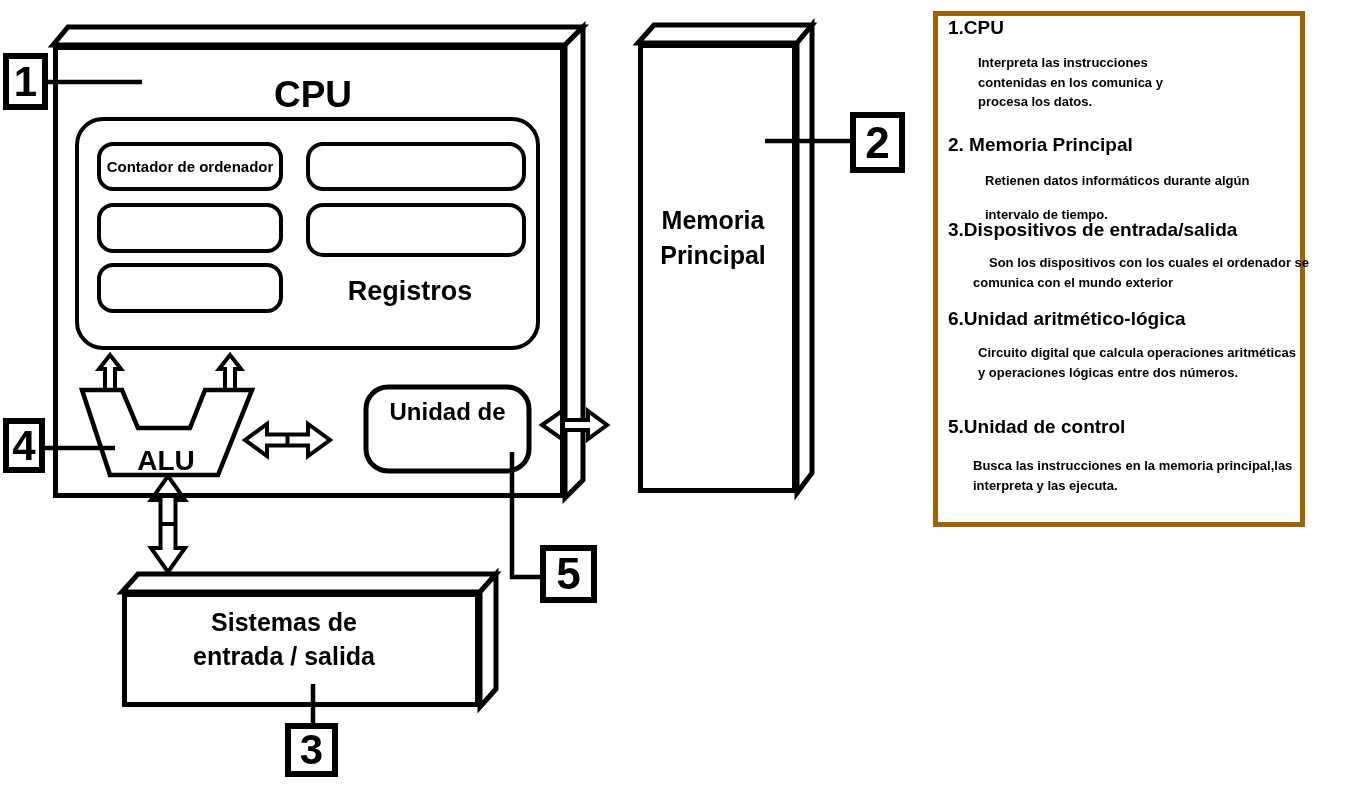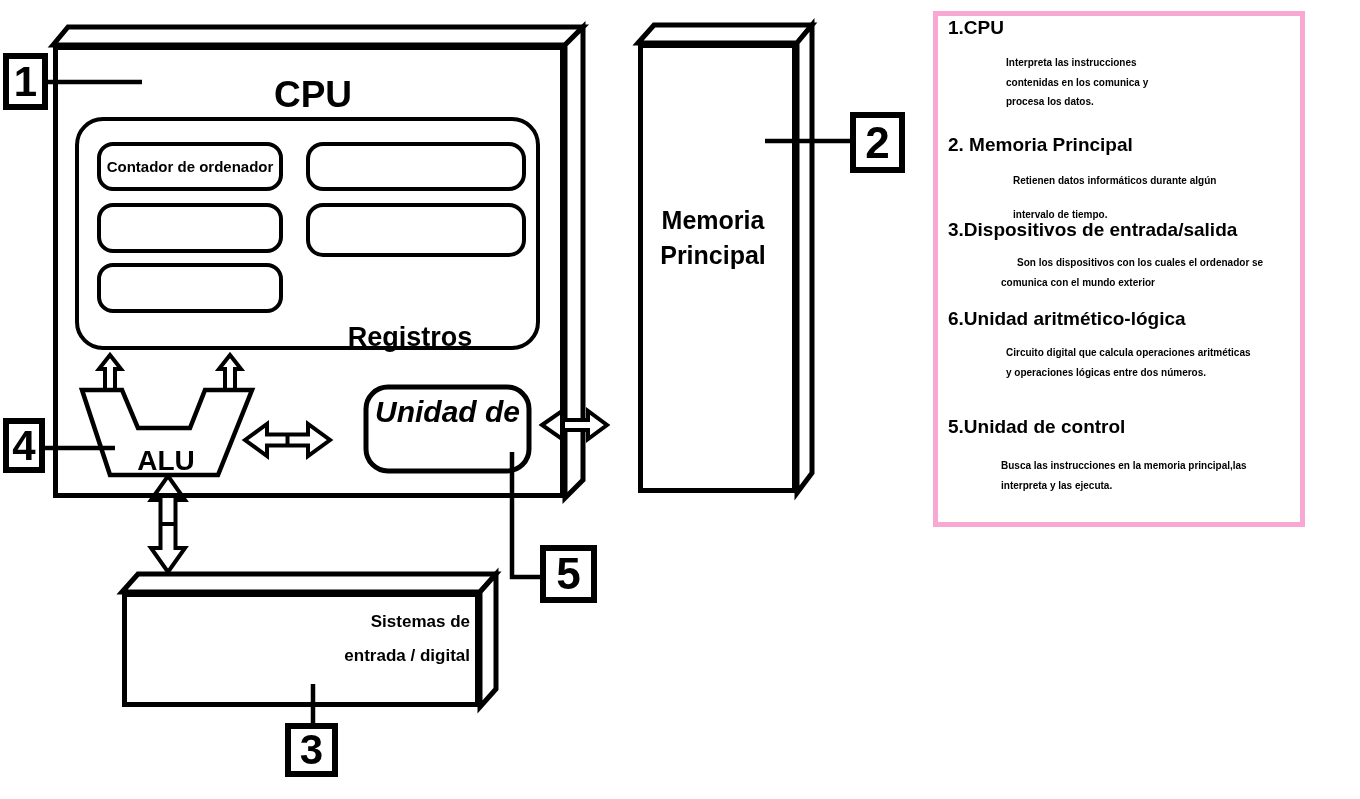--- a/index.html
+++ b/index.html
@@ -14,40 +14,40 @@
   .inner{fill:none;stroke:#000;stroke-width:4;}
   .ucbox{fill:none;stroke:#000;stroke-width:5;}
   .alu{fill:#ffffff;stroke:#000;stroke-width:4.5;stroke-linejoin:miter;}
   .arrow{fill:#ffffff;stroke:#000;stroke-width:4;stroke-linejoin:miter;}
   .tick{stroke:#000;stroke-width:4;fill:none;}
   .leader{stroke:#000;stroke-width:4.5;fill:none;}
   .txt{position:absolute;white-space:nowrap;}
   .center{text-align:center;}
   .cpu-title{left:213px;top:74px;width:200px;font-size:37px;}
   .contador{left:99px;top:144px;width:182px;height:45px;display:flex;align-items:center;justify-content:center;font-size:15px;}
-  .registros{left:310px;top:276px;width:200px;font-size:27px;margin-top:46px;}
+  .registros{left:310px;top:276px;width:200px;font-size:27px;}
   .alu-label{left:116px;top:445px;width:100px;font-size:28px;}
-  .uc-label{left:366px;top:396px;width:163px;font-size:30px;line-height:32px;font-style:italic;}
+  .uc-label{left:366px;top:396px;width:163px;font-size:24px;line-height:32px;}
   .mem-label{left:633px;top:203px;width:160px;font-size:25px;line-height:35px;}
-  .io-label{left:110px;top:605px;width:360px;font-size:17px;line-height:34px;text-align:right;}
+  .io-label{left:104px;top:605px;width:360px;font-size:25px;line-height:34px;}
   .callout{
     position:absolute;border:6px solid #000;background:#fff;box-sizing:border-box;
     display:flex;align-items:center;justify-content:center;line-height:1;
   }
   .c1{left:3px;top:53px;width:45px;height:57px;font-size:42px;}
   .c2{left:850px;top:112px;width:55px;height:61px;font-size:44px;}
   .c3{left:285px;top:723px;width:53px;height:54px;font-size:42px;}
   .c4{left:3px;top:418px;width:42px;height:55px;font-size:42px;}
   .c5{left:540px;top:545px;width:57px;height:58px;font-size:44px;}
   .legend{
     position:absolute;left:933px;top:11px;width:372px;height:516px;
-    border:5px solid #f9a8d4;box-sizing:border-box;background:#fff;
+    border:5px solid #a16207;box-sizing:border-box;background:#fff;
   }
   .lg-title{position:absolute;font-size:19px;line-height:24px;white-space:nowrap;}
-  .lg-line{position:absolute;font-size:10px;line-height:19.5px;white-space:nowrap;margin-left:28px;}
+  .lg-line{position:absolute;font-size:13px;line-height:19.5px;white-space:nowrap;}
 </style>
 </head>
 <body>
 
 <div class="stage">
 
   <svg class="canvas" width="1360" height="799" viewBox="0 0 1360 799">
 
     <path class="face" d="M53,45 L68,27 L583,27 L565,45 Z"></path>
     <path class="face" d="M565,45 L583,27 L583,480 L565,498 Z"></path>
@@ -90,21 +90,21 @@
   <div class="txt center alu-label">ALU</div>
   <div class="txt center uc-label">
     <div>Unidad de</div>
   </div>
   <div class="txt center mem-label">
     <div>Memoria</div>
     <div>Principal</div>
   </div>
   <div class="txt center io-label">
     <div>Sistemas de</div>
-    <div>entrada / digital</div>
+    <div>entrada / salida</div>
   </div>
 
   <div class="callout c1">1</div>
   <div class="callout c2">2</div>
   <div class="callout c3">3</div>
   <div class="callout c4">4</div>
   <div class="callout c5">5</div>
 
   <div class="legend">
     <div class="lg-title" style="left:10px;top:0px;">1.CPU</div>

